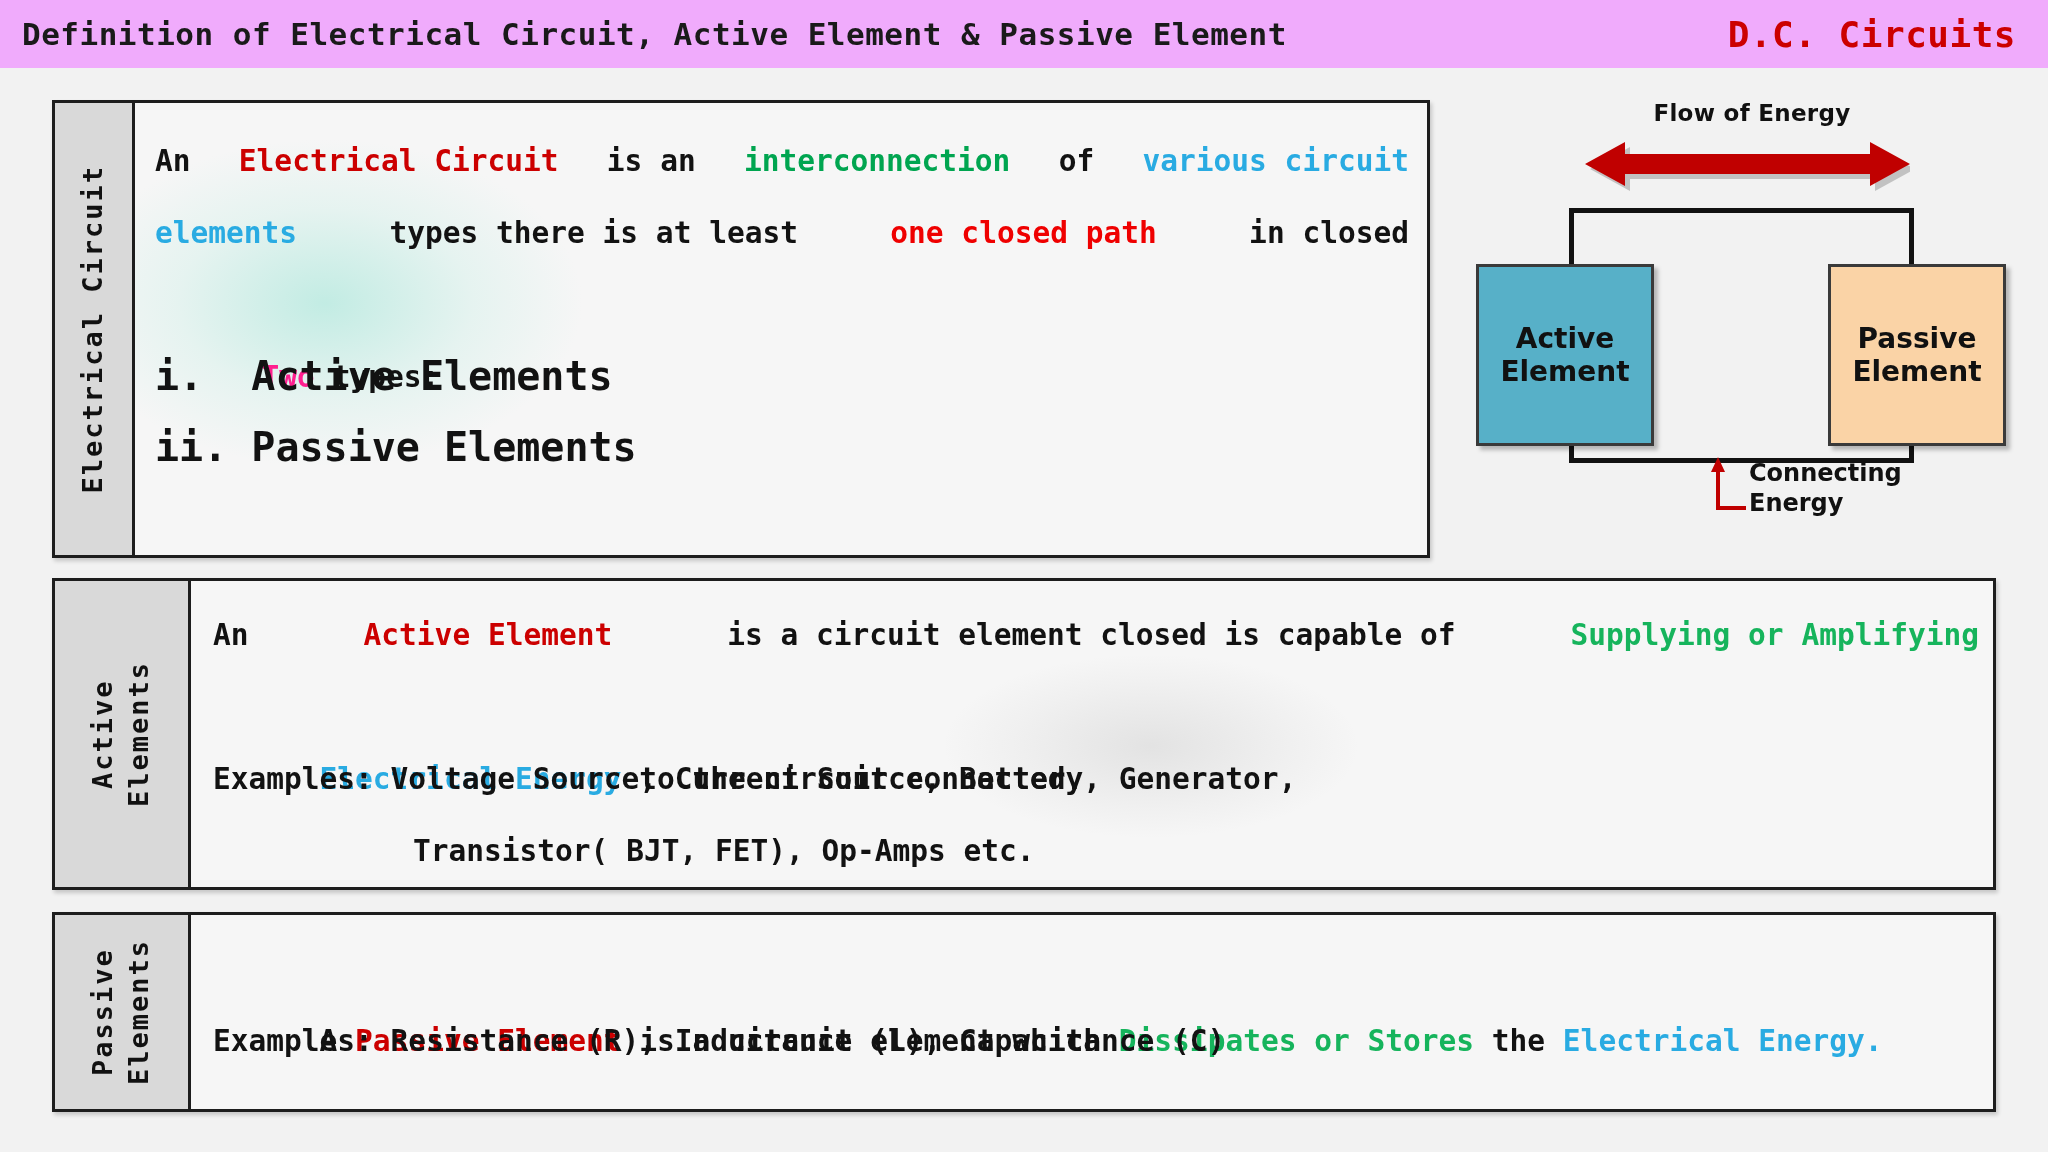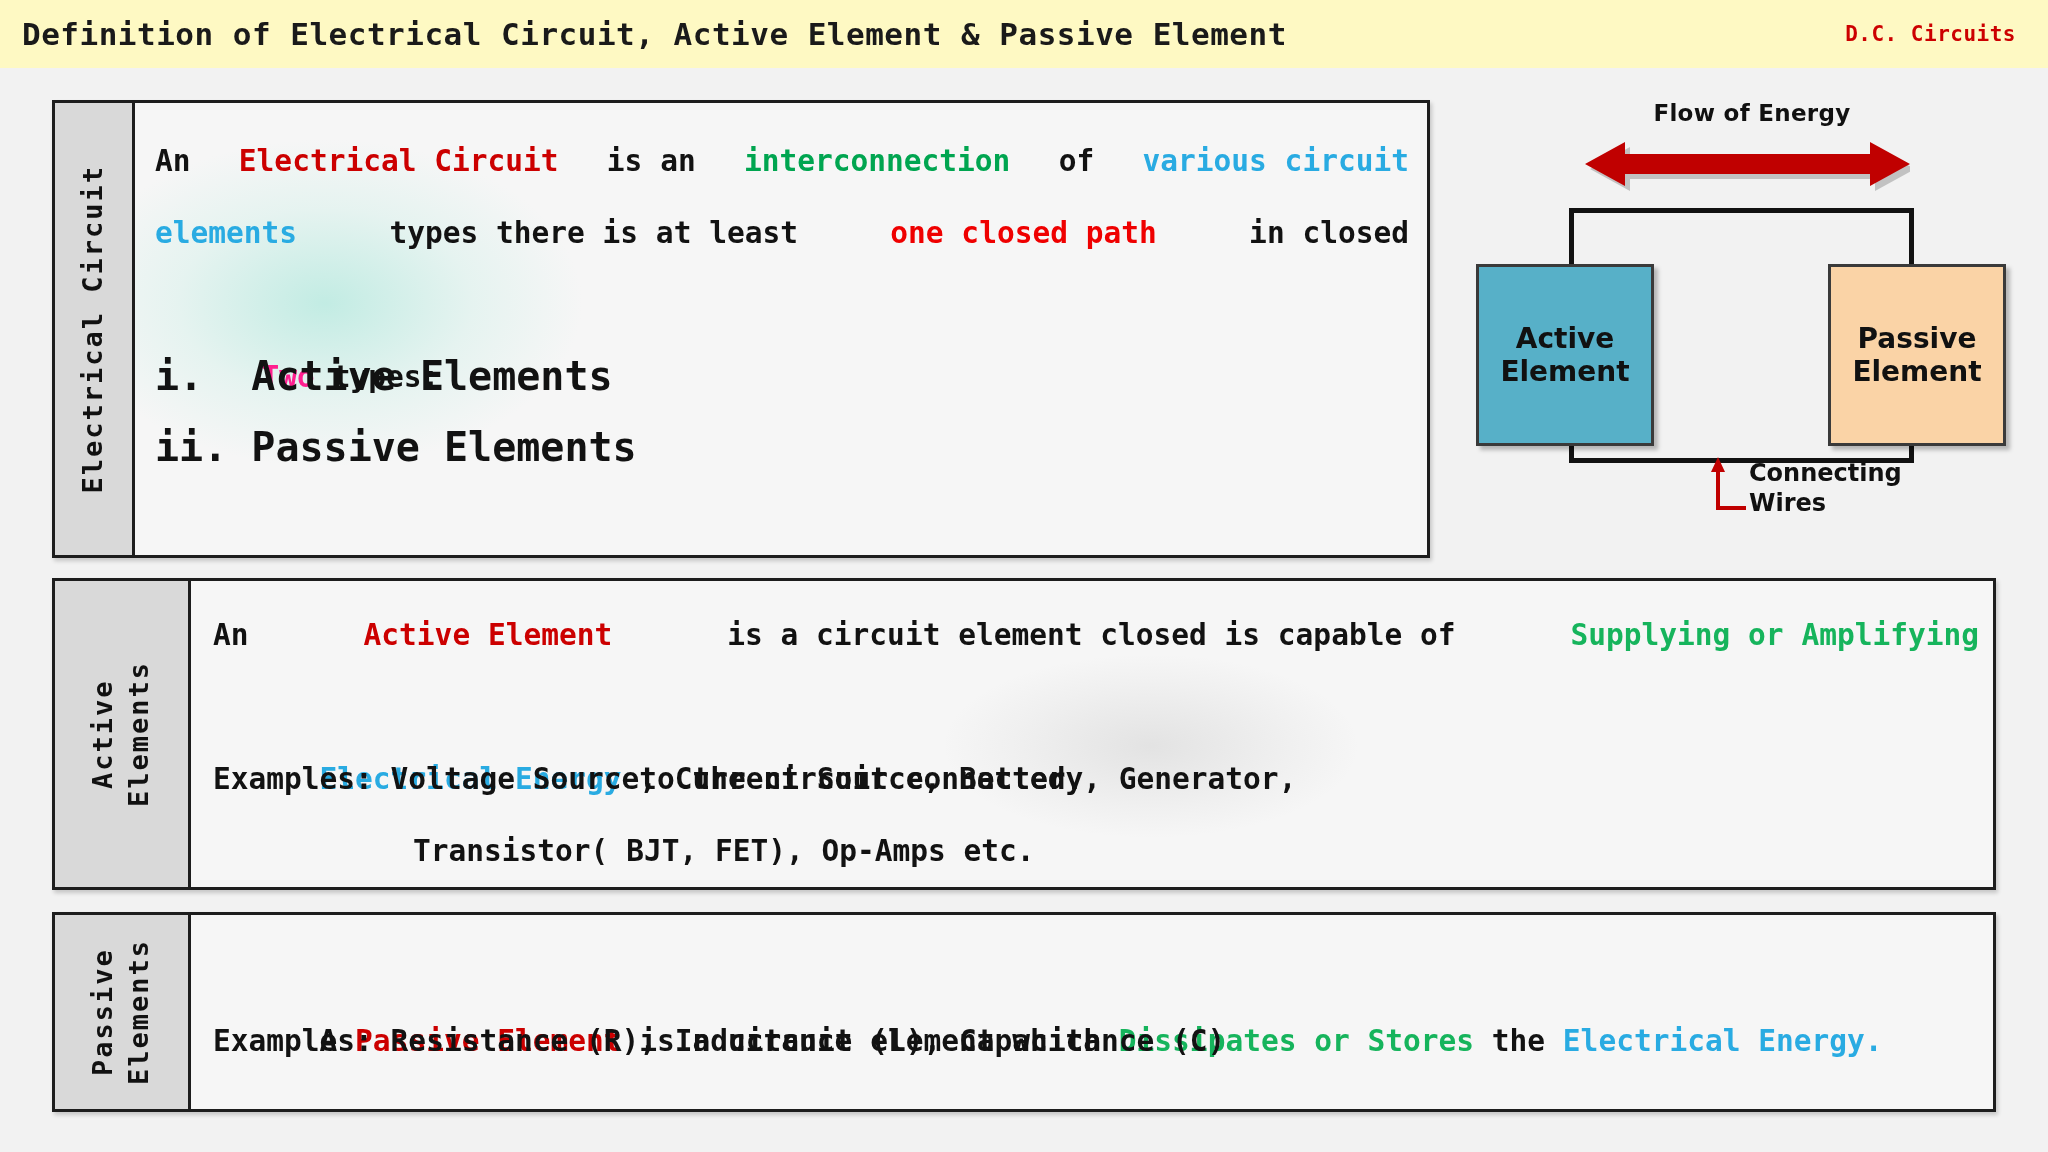--- a/index.html
+++ b/index.html
@@ -13,38 +13,38 @@
     overflow: hidden;
     position: relative;
   }
 
   
   .header {
     position: absolute;
     left: 0; top: 0;
     width: 2048px;
     height: 68px;
-    background: #fef9c3;
+    background: #f0abfc;
     display: flex;
     align-items: center;
     justify-content: space-between;
     box-sizing: border-box;
     padding: 0 18px 0 22px;
   }
   .header-title {
     font-family: "DejaVu Sans Mono", monospace;
     font-size: 31px;
     font-weight: 700;
     color: #1a1a1a;
     letter-spacing: 0.5px;
     white-space: nowrap;
   }
   .header-right {
     font-family: "DejaVu Sans Mono", monospace;
-    font-size: 21px;
+    font-size: 36px;
     font-weight: 700;
     color: #cc0000;
     letter-spacing: 0.5px;
     white-space: nowrap;
     padding-right: 14px;
   }
 
   
   .card {
     position: absolute;
@@ -301,21 +301,21 @@
 Element</div>
 
   <div class="cw-arrow">
     <svg width="70" height="62" viewBox="0 0 70 62" xmlns="http://www.w3.org/2000/svg">
       <path d="M46,52 L18,52 L18,12" stroke="#c00000" stroke-width="4" fill="none"></path>
       <path d="M18,1 L25,16 L11,16 Z" fill="#c00000"></path>
     </svg>
   </div>
 
   <div class="cw-label">Connecting
-Wires</div>
+Energy</div>
 </div>
 
 <div class="card" id="card-active">
   <div class="card-label">
     <div class="vtext">Active
 Elements</div>
   </div>
   <div class="card-body">
 
     <div class="wide-line just">

